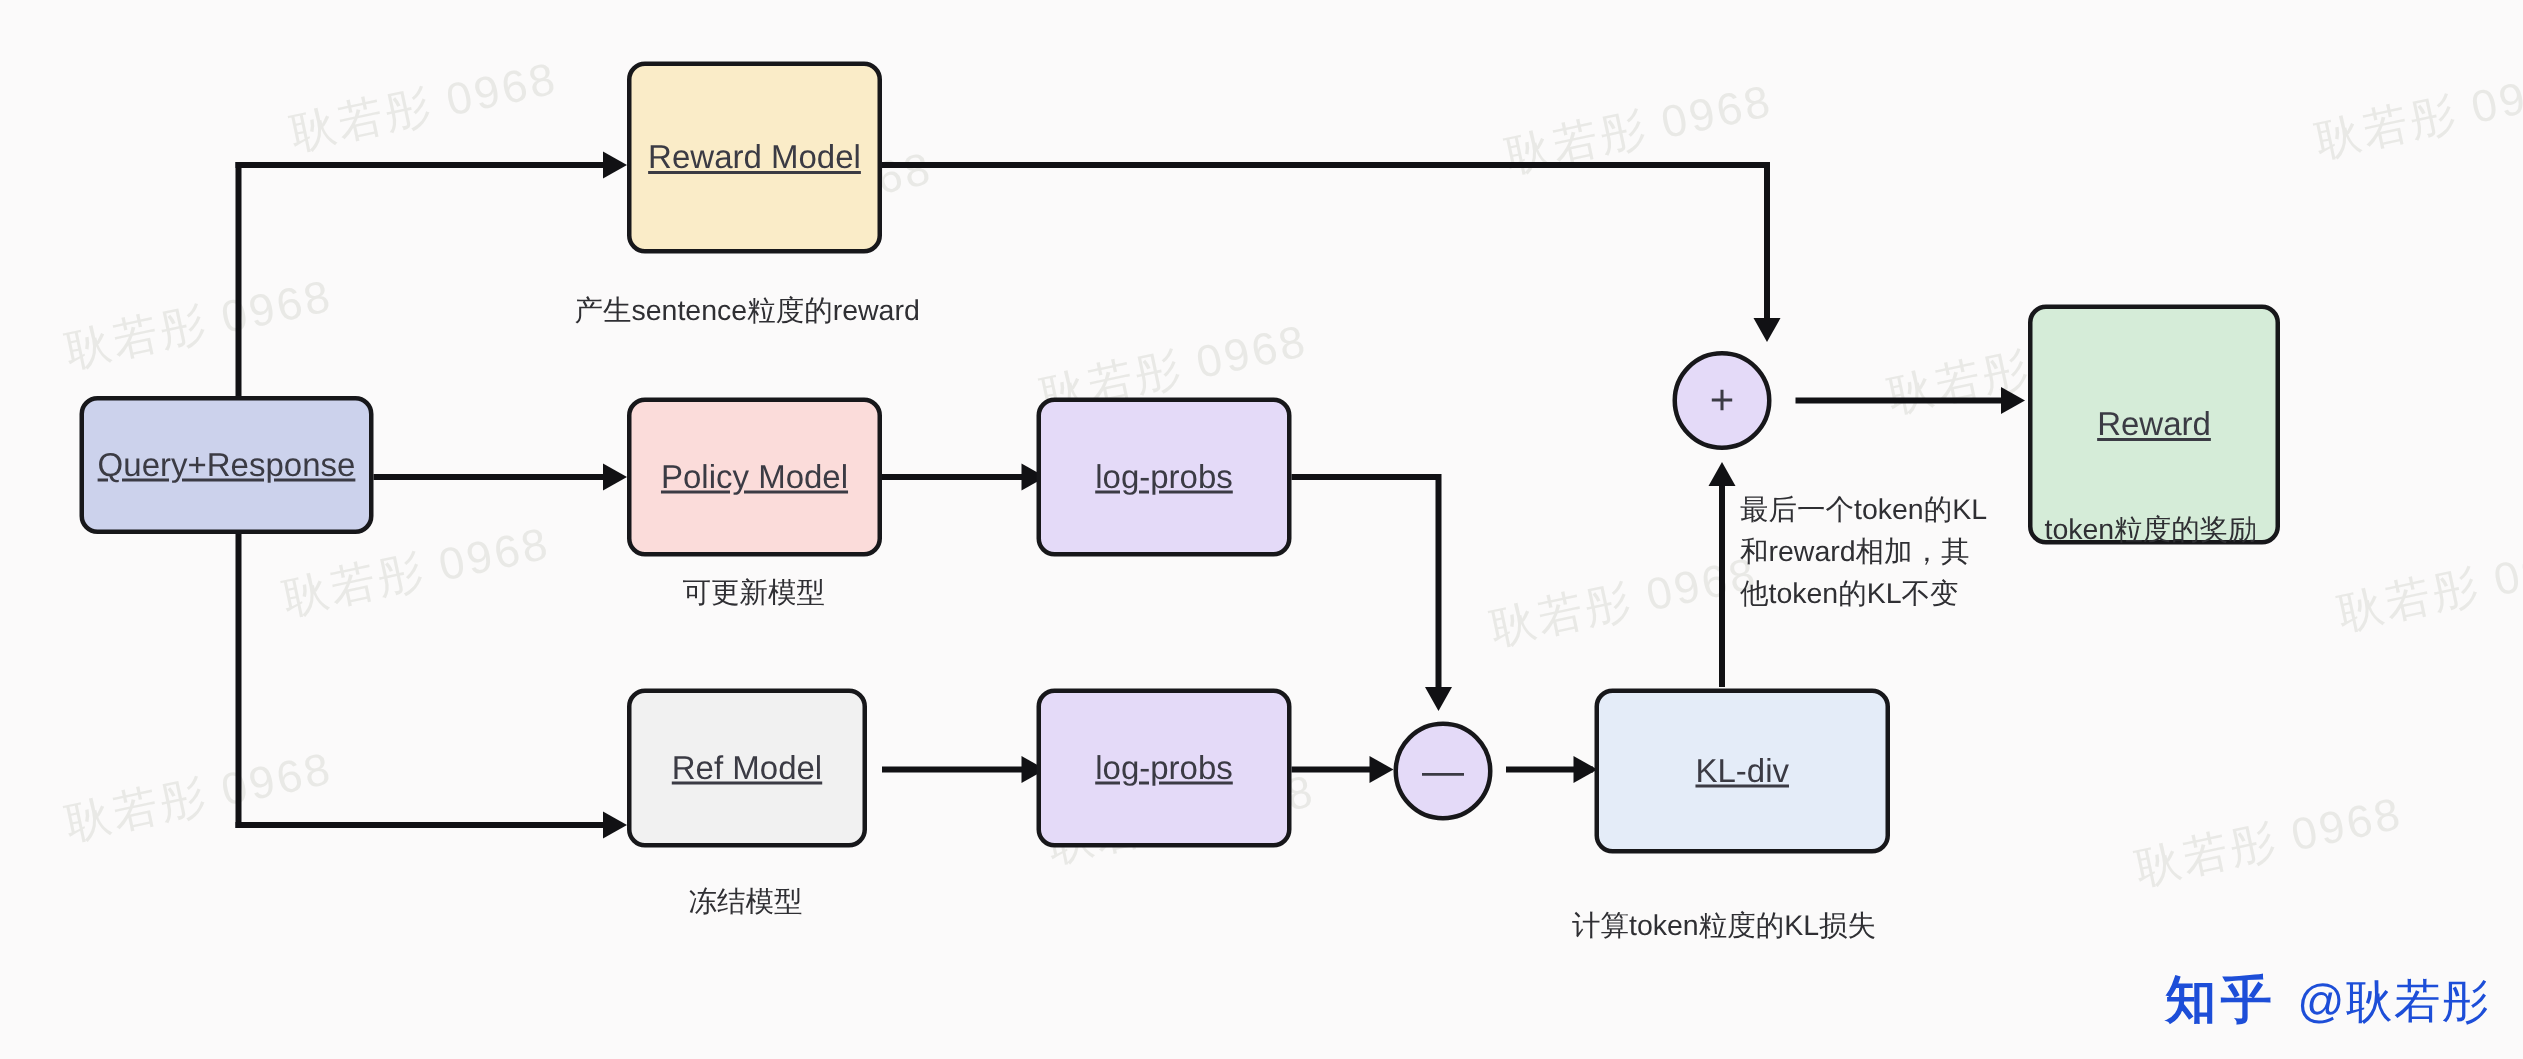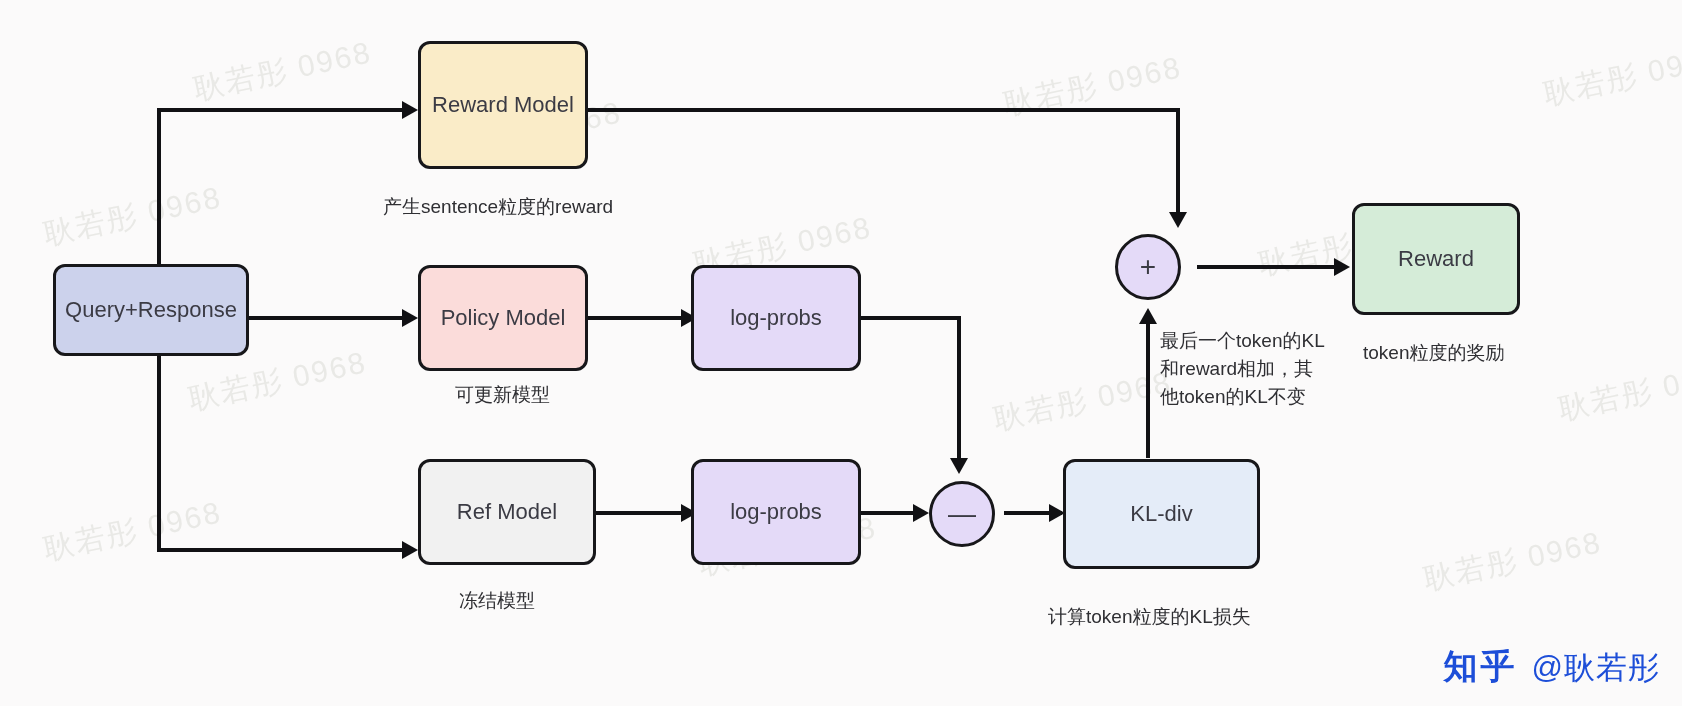--- a/index.html
+++ b/index.html
@@ -38,20 +38,21 @@
     box-sizing: border-box;
     border: 3px solid #17171a;
     border-radius: 12px;
     display: flex;
     align-items: center;
     justify-content: center;
     color: #3b3b44;
     font-size: 22px;
     z-index: 5;
     white-space: nowrap;
+    text-decoration: underline;
   }
   .circle {
     position: absolute;
     box-sizing: border-box;
     border: 3.5px solid #17171a;
     border-radius: 50%;
     display: flex;
     align-items: center;
     justify-content: center;
     color: #3b3b44;
@@ -180,21 +181,21 @@
   </div>
 
   <div class="node" id="n-rm" style="left:418px; top:41px; width:170px; height:128px; background:#faecc8;">
     <span>Reward Model</span>
   </div>
 
   <div class="node" id="n-pm" style="left:418px; top:265px; width:170px; height:106px; background:#fbdcda;">
     <span>Policy Model</span>
   </div>
 
-  <div class="node" id="n-ref" style="left:418px; top:459px; width:178px; height:106px; background:#f1f1f1;">
+  <div class="node" id="n-ref" style="left:418px; top:459px; width:160px; height:106px; background:#f1f1f1;">
     <span>Ref Model</span>
   </div>
 
   <div class="node" id="n-lp1" style="left:691px; top:265px; width:170px; height:106px; background:#e4daf8;">
     <span>log-probs</span>
   </div>
 
   <div class="node" id="n-lp2" style="left:691px; top:459px; width:170px; height:106px; background:#e4daf8;">
     <span>log-probs</span>
   </div>
@@ -204,21 +205,21 @@
   </div>
 
   <div class="circle" id="n-plus" style="left:1115px; top:234px; width:66px; height:66px; background:#e4daf8;">
     <span>+</span>
   </div>
 
   <div class="node" id="n-kl" style="left:1063px; top:459px; width:197px; height:110px; background:#e4ecf8;">
     <span>KL-div</span>
   </div>
 
-  <div class="node" id="n-reward" style="left:1352px; top:203px; width:168px; height:112px; background:#d5ecd8;">
+  <div class="node" id="n-reward" style="left:1352px; top:203px; width:168px; height:160px; background:#d5ecd8;">
     <span>Reward</span>
   </div>
 
   <div class="caption" style="left:383px; top:194px;">产生sentence粒度的reward</div>
 
   <div class="caption" style="left:455px; top:382px;">可更新模型</div>
 
   <div class="caption" style="left:459px; top:588px;">冻结模型</div>
 
   <div class="caption" style="left:1048px; top:604px;">计算token粒度的KL损失</div>

